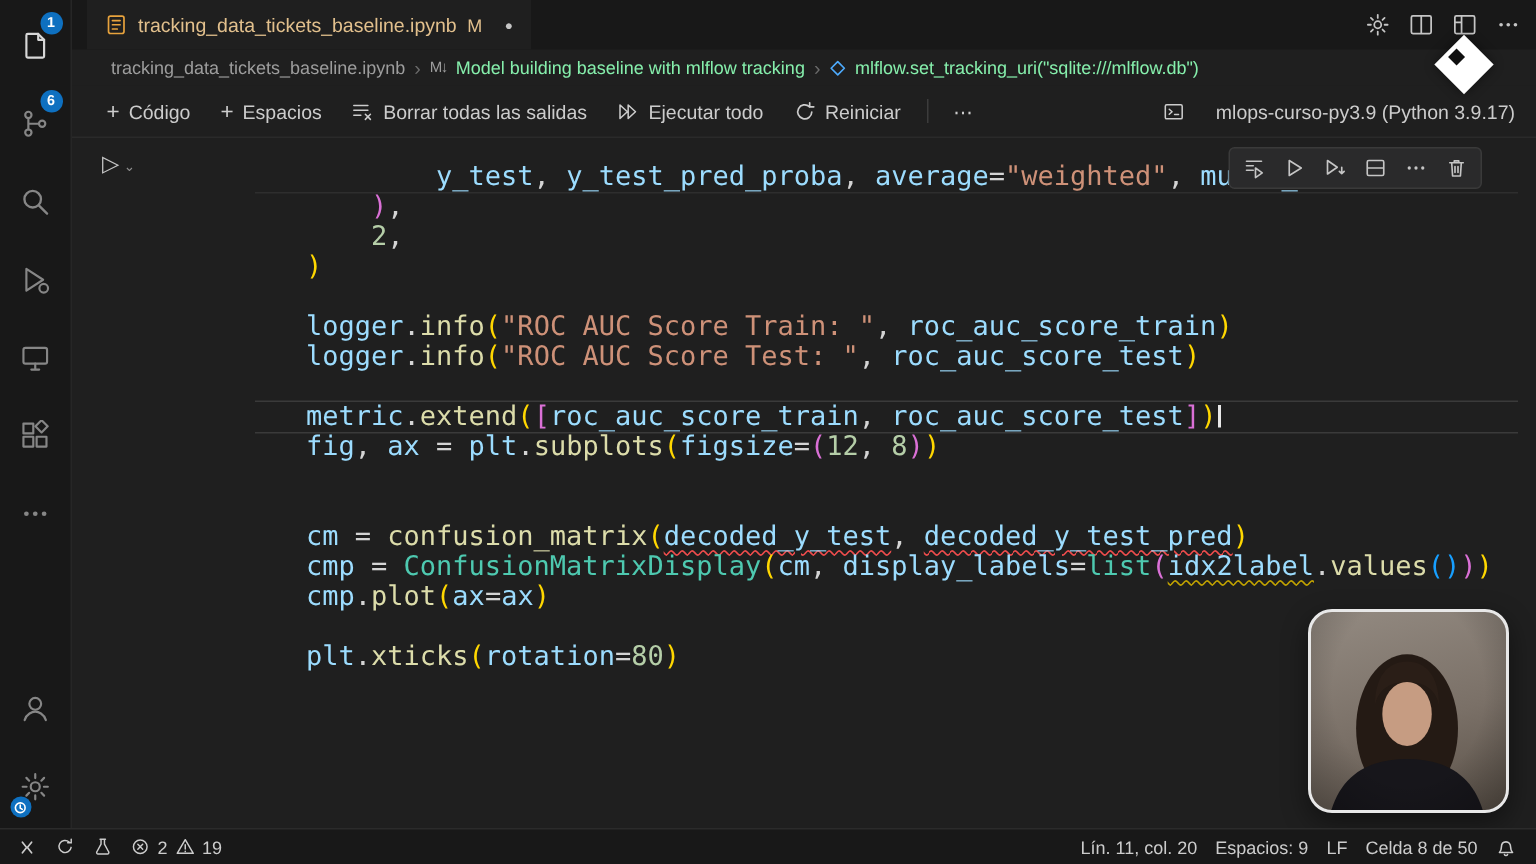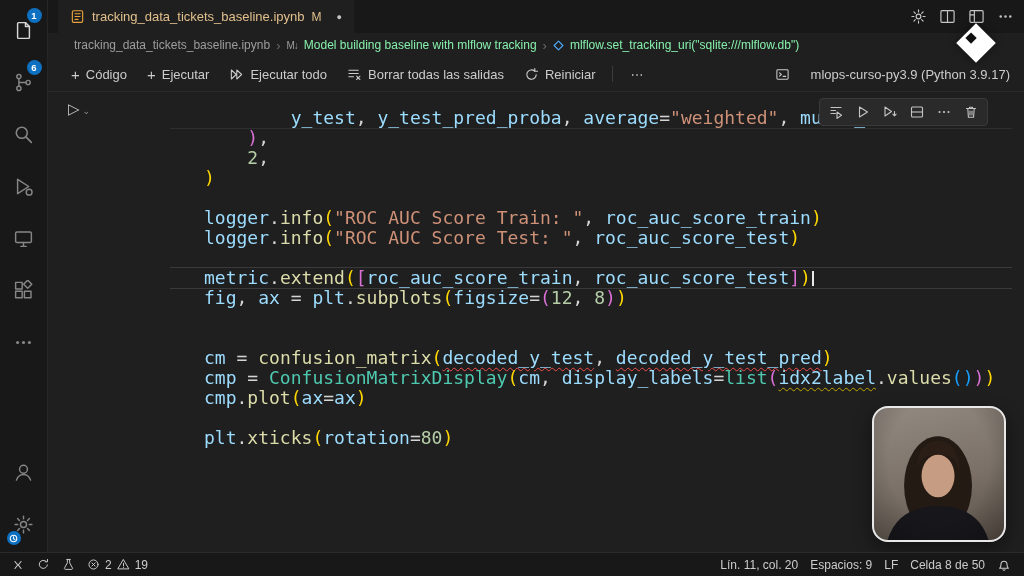--- a/index.html
+++ b/index.html
@@ -201,38 +201,38 @@
     <span class="crumb blue">mlflow.set_tracking_uri("sqlite:///mlflow.db")</span>
   </div>
 
   <div class="nb-toolbar">
     <button class="tb-btn">
       <span class="plus">+</span>
       <span>Código</span>
     </button>
     <button class="tb-btn">
       <span class="plus">+</span>
-      <span>Ejecutar</span>
-    </button>
-    <button class="tb-btn">
-      <span class="icon">
-        <svg width="15" height="15" viewBox="0 0 16 16" fill="none" stroke="currentColor" stroke-width="1.1" stroke-linejoin="round">
-            <path d="M2.5 3.2l5.2 4.8-5.2 4.8zM8.3 3.2l5.2 4.8-5.2 4.8z"></path>
-          </svg>
-      </span>
-      <span>Ejecutar todo</span>
+      <span>Espacios</span>
     </button>
     <button class="tb-btn">
       <span class="icon">
         <svg width="15" height="15" viewBox="0 0 16 16" fill="none" stroke="currentColor" stroke-width="1.1" stroke-linecap="round">
             <path d="M2 3.5h10M2 7h10M2 10.5h5"></path>
             <path d="M10.2 9.8l3.6 3.6M13.8 9.8l-3.6 3.6"></path>
           </svg>
       </span>
       <span>Borrar todas las salidas</span>
+    </button>
+    <button class="tb-btn">
+      <span class="icon">
+        <svg width="15" height="15" viewBox="0 0 16 16" fill="none" stroke="currentColor" stroke-width="1.1" stroke-linejoin="round">
+            <path d="M2.5 3.2l5.2 4.8-5.2 4.8zM8.3 3.2l5.2 4.8-5.2 4.8z"></path>
+          </svg>
+      </span>
+      <span>Ejecutar todo</span>
     </button>
     <button class="tb-btn">
       <span class="icon">
         <svg width="15" height="15" viewBox="0 0 16 16" fill="none" stroke="currentColor" stroke-width="1.2" stroke-linecap="round">
             <path d="M13 8.2a5 5 0 1 1-1.7-3.9"></path>
             <path d="M11.5 1.6v2.9h2.9"></path>
           </svg>
       </span>
       <span>Reiniciar</span>
     </button>

